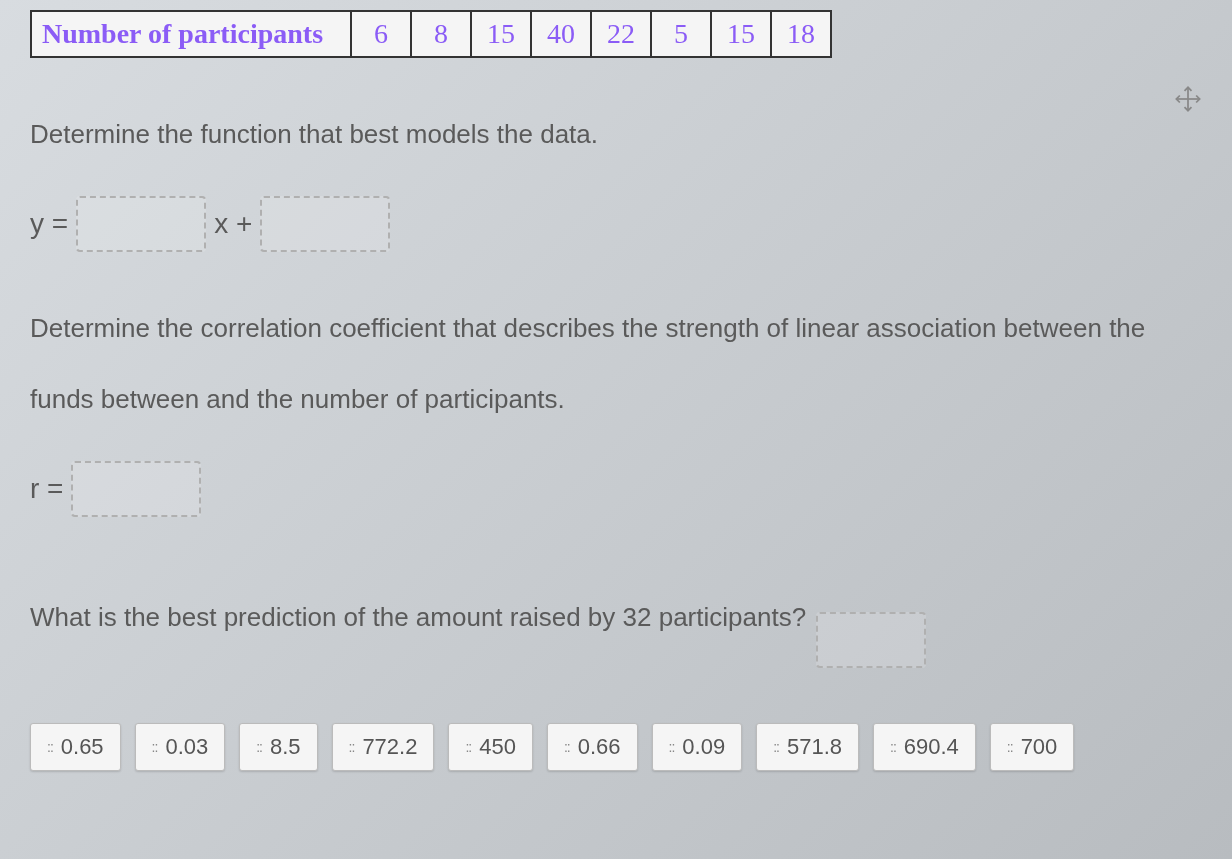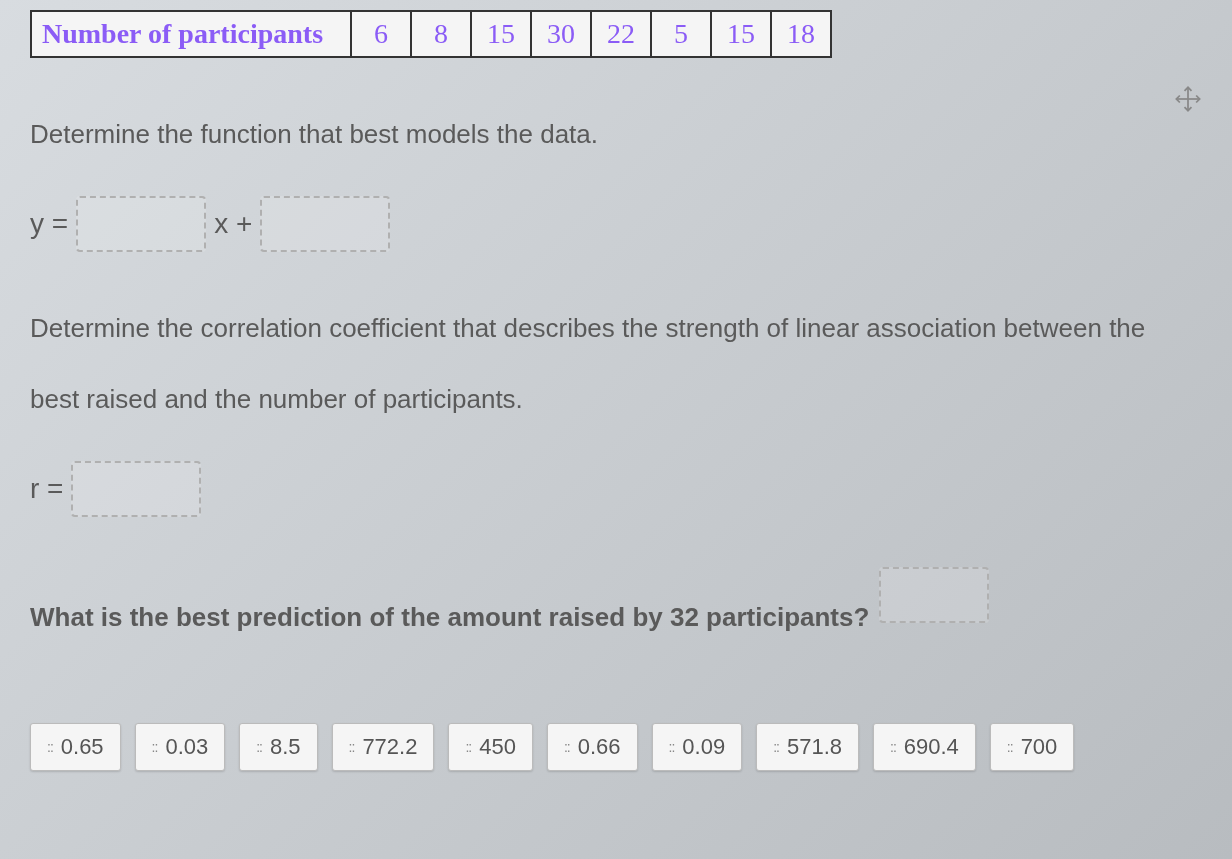--- a/index.html
+++ b/index.html
@@ -87,55 +87,54 @@
     position: absolute;
     top: 85px;
     right: 30px;
     width: 28px;
     height: 28px;
     color: #888;
   }
   .crosshair svg { width: 100%; height: 100%; }
   .q3-row {
     display: flex;
-    align-items: flex-start;
+    align-items: flex-end;
     gap: 10px;
-    font-weight: bold;
   }
 </style>
 </head>
 <body>
 
 <table class="data-table">
   <tbody>
       <tr>
     <td class="label-cell">Number of participants</td>
     <td class="val-cell">6</td>
     <td class="val-cell">8</td>
     <td class="val-cell">15</td>
-    <td class="val-cell">30</td>
+    <td class="val-cell">40</td>
     <td class="val-cell">22</td>
     <td class="val-cell">5</td>
     <td class="val-cell">15</td>
     <td class="val-cell">18</td>
   </tr>
 </tbody>
   </table>
 
 <div class="prompt">Determine the function that best models the data.</div>
 
 <div class="equation">
   <span>y =</span>
   <span class="drop-zone"></span>
   <span>x +</span>
   <span class="drop-zone"></span>
 </div>
 
 <div class="prompt">Determine the correlation coefficient that describes the strength of linear association between the</div>
-<div class="prompt" style="margin-top:10px;">best raised and the number of participants.</div>
+<div class="prompt" style="margin-top:10px;">funds between and the number of participants.</div>
 
 <div class="equation">
   <span>r =</span>
   <span class="drop-zone"></span>
 </div>
 
 <div class="q3-row">
   <div class="prompt" style="margin:30px 0;">What is the best prediction of the amount raised by 32 participants?</div>
   <span class="drop-zone small"></span>
 </div>

